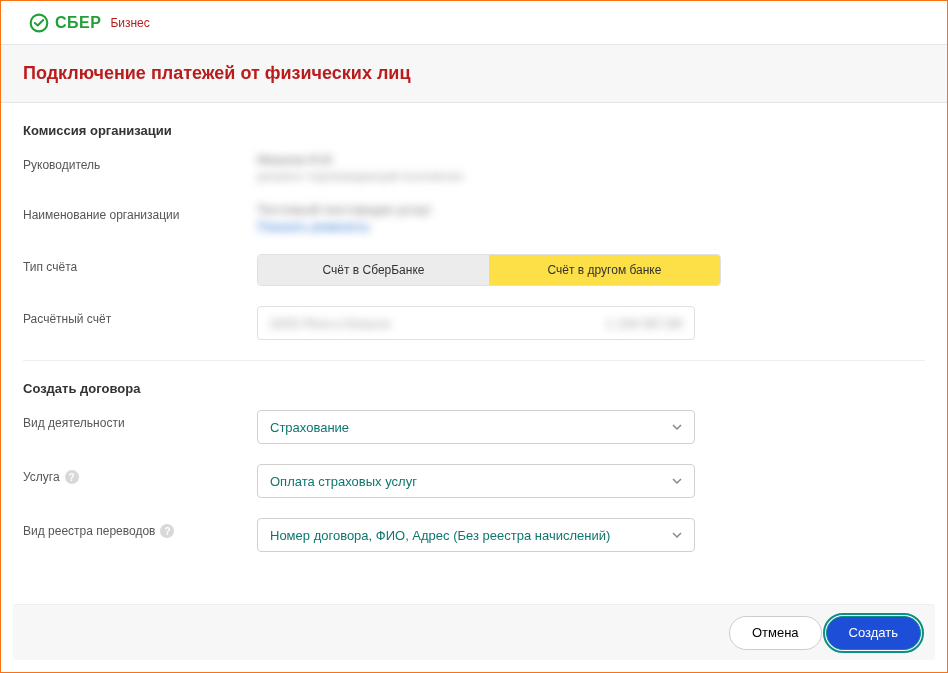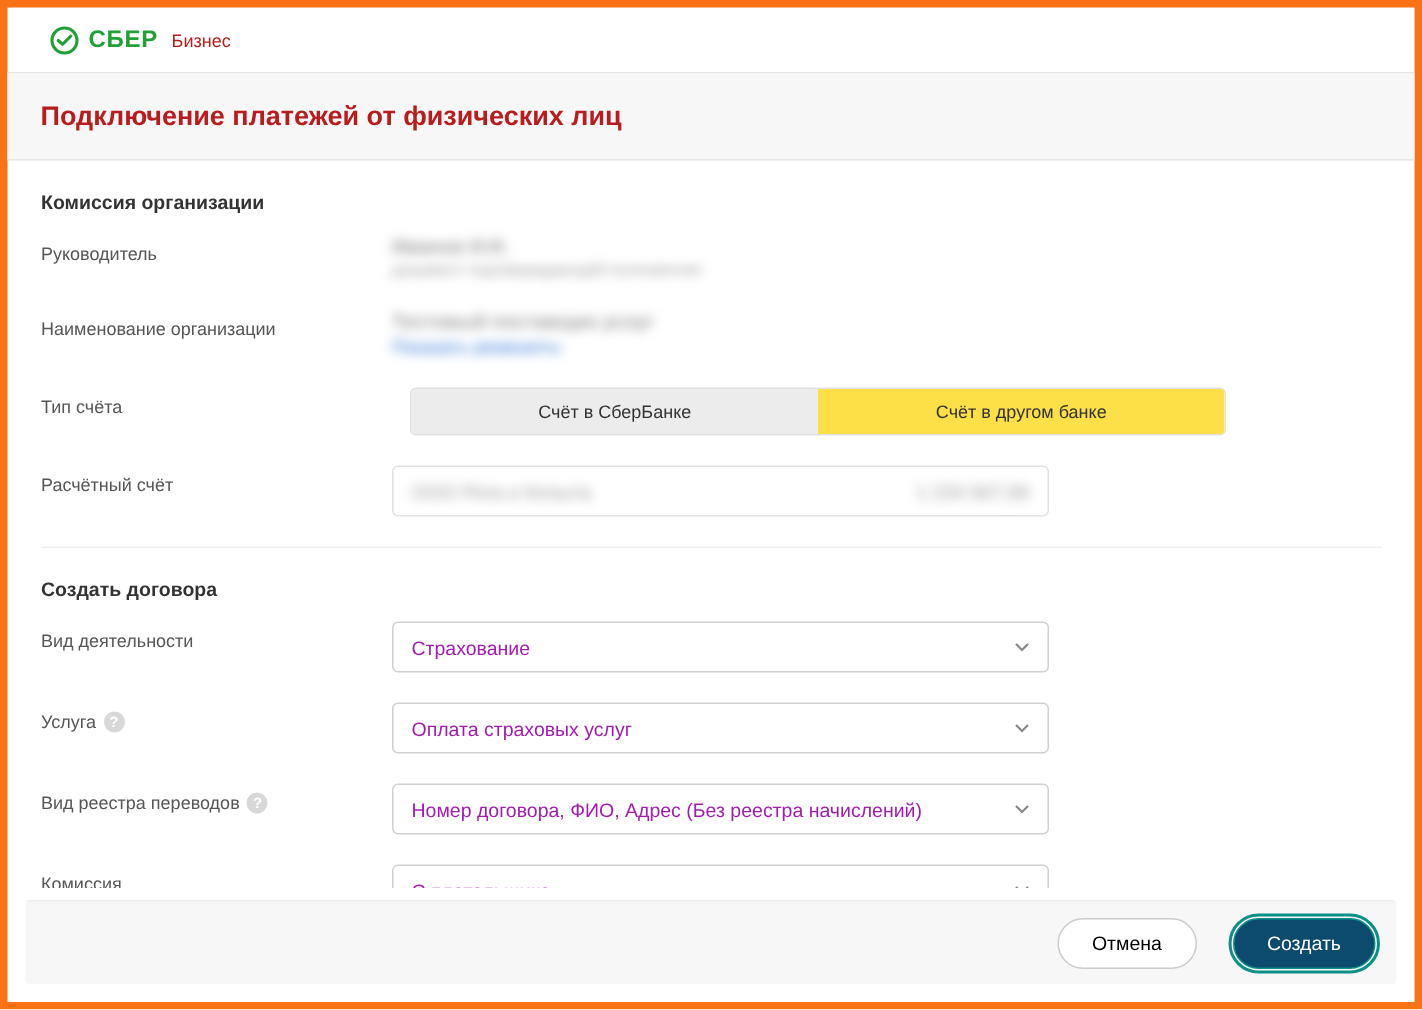--- a/index.html
+++ b/index.html
@@ -1,52 +1,52 @@
 <!DOCTYPE html>
 <html><head>
 <meta charset="utf-8">
 <style>
 * { margin: 0; padding: 0; box-sizing: border-box; }
 body { font-family: -apple-system, BlinkMacSystemFont, 'Segoe UI', Arial, sans-serif; font-size: 13px; color: #333; background: #fff; }
-.app { width: 948px; height: 673px; border: 5px solid #f97316; display: flex; flex-direction: column; }
+.app { width: 948px; height: 673px; border: 1px solid #f97316; display: flex; flex-direction: column; }
 
 .topbar { height: 44px; border-bottom: 1px solid #e5e5e5; display: flex; align-items: center; padding: 0 28px; }
 .logo { display: flex; align-items: center; gap: 6px; }
 .logo-icon { width: 20px; height: 20px; }
 .logo-main { font-weight: 700; font-size: 16px; color: #21a038; letter-spacing: 0.5px; }
 .logo-sub { font-size: 12px; color: #b91c1c; margin-left: 3px; }
 
 .header { height: 58px; background: #f7f7f7; border-bottom: 1px solid #e5e5e5; display: flex; align-items: center; padding: 0 22px; }
 .header h1 { font-size: 18px; font-weight: 600; color: #b91c1c; }
 
 .content { flex: 1; overflow: auto; padding: 20px 22px 0; }
 .section-title { font-size: 13px; font-weight: 600; color: #333; margin-bottom: 14px; }
 .row { display: flex; align-items: flex-start; margin-bottom: 20px; }
 .row-label { width: 234px; font-size: 12px; color: #565656; padding-top: 6px; display: flex; align-items: center; gap: 5px; text-align: center; }
 .row-control { flex: 0 0 438px; }
 
 .blurred { filter: blur(4px); color: #999; user-select: none; }
 .blurred-link { filter: blur(4px); color: #2a72d4; }
 .blurred-field { height: 34px; border: 1px solid #e0e0e0; border-radius: 4px; display: flex; align-items: center; padding: 0 12px; justify-content: space-between; }
 
-.segmented { display: flex; border: 1px solid #e0e0e0; border-radius: 4px; overflow: hidden; width: 544px; margin-left: 12px; }
+.segmented { display: flex; border: 1px solid #e0e0e0; border-radius: 4px; overflow: hidden; width: 464px; }
 .segmented-option { flex: 1; text-align: center; padding: 8px 0; font-size: 12px; cursor: pointer; background: #fde047; }
 .segmented-option.active { background: #ececec; }
 
 .divider { border: none; border-top: 1px solid #eee; margin: 18px 0 20px; }
 
 .select-wrap { position: relative; }
-.select { width: 100%; height: 34px; border: 1px solid #d0d0d0; border-radius: 4px; padding: 0 32px 0 12px; font-size: 13px; background: #fff; appearance: none; cursor: pointer; color: #a21caf; }
+.select { width: 100%; height: 34px; border: 1px solid #d0d0d0; border-radius: 4px; padding: 0 32px 0 12px; font-size: 13px; background: #fff; appearance: none; cursor: pointer; color: #0f766e; }
 .select-chevron { position: absolute; right: 12px; top: 50%; transform: translateY(-50%); pointer-events: none; color: #888; }
 
 .help-icon { width: 14px; height: 14px; border-radius: 50%; background: #d8d8d8; color: #fff; display: inline-flex; align-items: center; justify-content: center; font-size: 10px; font-weight: bold; cursor: help; }
 
-.footer { height: 56px; background: #f7f7f7; border-top: 1px solid #eee; display: flex; align-items: center; justify-content: flex-end; gap: 24px; padding: 0 14px; margin: 8px 12px 12px; border-radius: 3px; }
+.footer { height: 56px; background: #f7f7f7; border-top: 1px solid #eee; display: flex; align-items: center; justify-content: flex-end; gap: 4px; padding: 0 14px; margin: 8px 12px 12px; border-radius: 3px; }
 .btn { height: 34px; padding: 0 22px; border-radius: 17px; font-size: 13px; cursor: pointer; border: 1px solid #ccc; background: #fff; }
-.btn-primary { background: #0c4a6e; color: #fff; border: 1px solid #0b8f87; outline: 2px solid #0b8f87; outline-offset: 1px; font-weight: 500; }
+.btn-primary { background: #1d4ed8; color: #fff; border: 1px solid #0b8f87; outline: 2px solid #0b8f87; outline-offset: 1px; font-weight: 500; }
 </style>
 </head>
 <body>
 
 <div class="app">
 
   <div class="topbar">
     <div class="logo">
       <svg class="logo-icon" viewBox="0 0 24 24">
           <circle cx="12" cy="12" r="10" fill="none" stroke="#21a038" stroke-width="2.5"></circle>
@@ -134,32 +134,20 @@
         <span class="help-icon">?</span>
       </div>
       <div class="row-control select-wrap">
         <select class="select"><option>Номер договора, ФИО, Адрес (Без реестра начислений)</option></select>
         <svg class="select-chevron" width="12" height="12" viewBox="0 0 12 12">
             <path d="M2 4 L6 8 L10 4" fill="none" stroke="currentColor" stroke-width="1.5"></path>
           </svg>
       </div>
     </div>
 
-    <div class="row">
-      <div class="row-label">Комиссия</div>
-      <div class="row-control">
-        <div class="select-wrap">
-          <select class="select"><option>С плательщика</option></select>
-          <svg class="select-chevron" width="12" height="12" viewBox="0 0 12 12">
-              <path d="M2 4 L6 8 L10 4" fill="none" stroke="currentColor" stroke-width="1.5"></path>
-            </svg>
-        </div>
-
-      </div>
-    </div>
 
   </div>
 
   <div class="footer">
     <button class="btn">Отмена</button>
     <button class="btn btn-primary">Создать</button>
   </div>
 
 </div>
 

